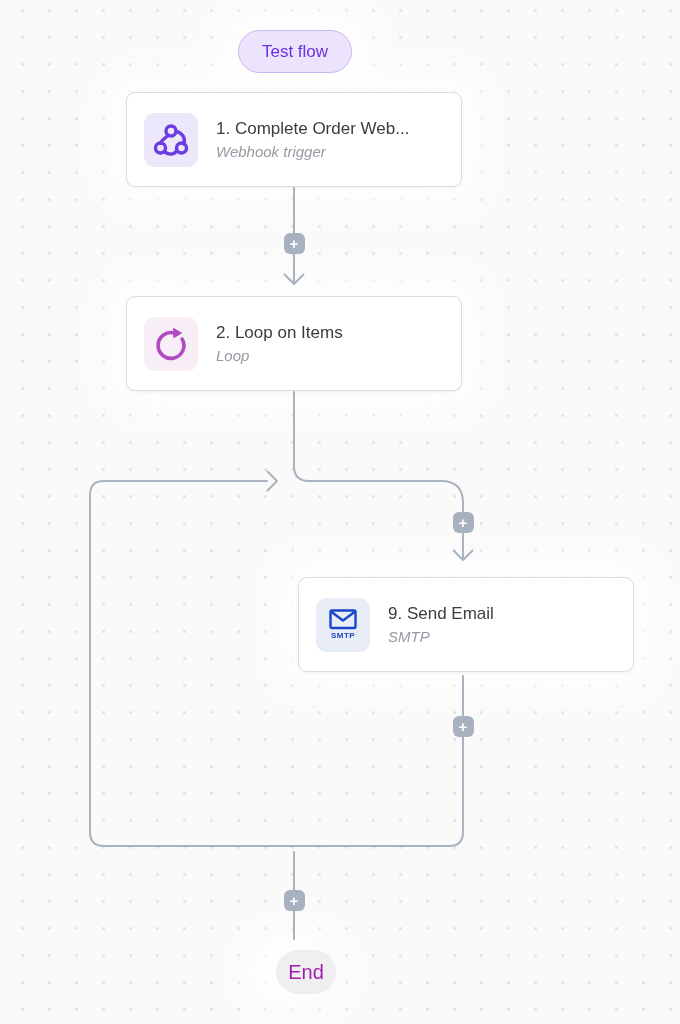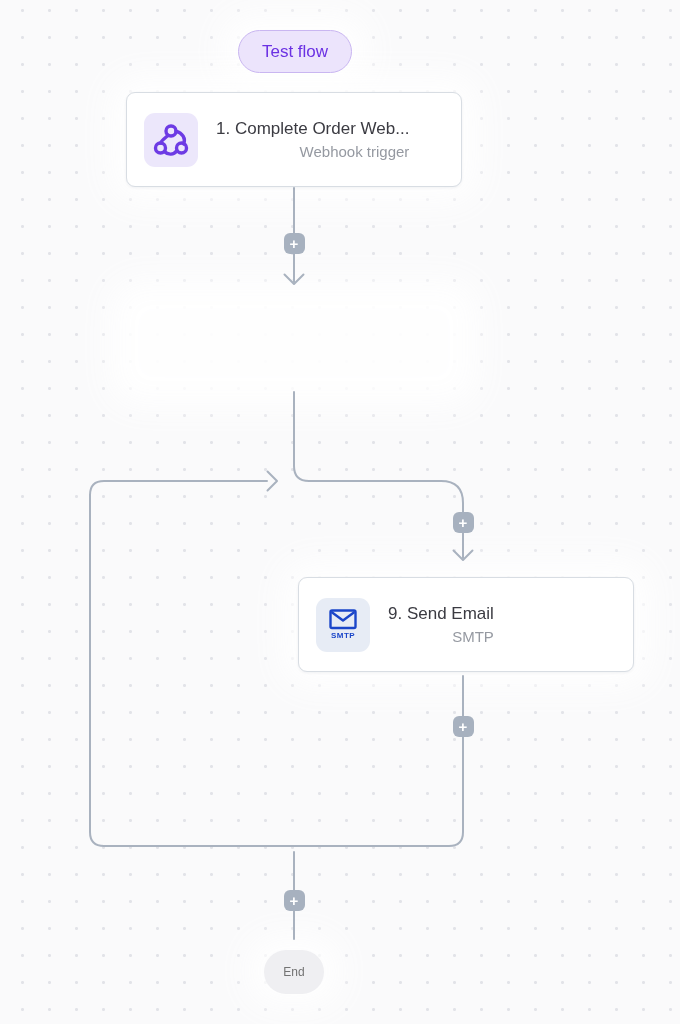--- a/index.html
+++ b/index.html
@@ -57,31 +57,32 @@
   .icon-box.smtp    { background: #e7ecf5; }
 
   .smtp-text {
     font-size: 8px;
     font-weight: bold;
     color: #1b46c9;
     letter-spacing: 0.4px;
     margin-top: 1px;
   }
 
-  .step-texts { margin-left: 18px; min-width: 0; text-align: right; }
+  .step-texts { margin-left: 18px; min-width: 0; }
   .step-title {
     font-size: 17px;
     font-weight: 500;
     color: #3b3b42;
     white-space: nowrap;
   }
   .step-subtitle {
     font-size: 15px;
     color: #9599a1;
     margin-top: 4px;
+    font-style: italic;
   }
 
   .plus-btn {
     position: absolute;
     width: 21px;
     height: 21px;
     background: #a7b1bf;
     border-radius: 6px;
     color: #ffffff;
     font-size: 15px;
@@ -105,26 +106,26 @@
     font-size: 17px;
     font-weight: 400;
     display: flex;
     align-items: center;
     justify-content: center;
     cursor: pointer;
   }
 
   .end-pill {
     position: absolute;
-    left: 264px; top: 950px;
+    left: 276px; top: 950px;
     width: 60px; height: 44px;
     background: #efeff2;
     border-radius: 22px;
-    color: #737373;
-    font-size: 12px;
+    color: #a21caf;
+    font-size: 20px;
     display: flex;
     align-items: center;
     justify-content: center;
   }
 </style>
 </head>
 <body>
 
 <div class="canvas">
 
@@ -162,20 +163,32 @@
       </svg>
     </div>
     <div class="step-texts">
       <div class="step-title">1. Complete Order Web...</div>
       <div class="step-subtitle">Webhook trigger</div>
     </div>
   </div>
 
   <div class="plus-btn" style="left:283.5px; top:232.5px;">+</div>
 
+  <div class="step-card" style="left:126px; top:296px;">
+    <div class="icon-box loop">
+      <svg width="42" height="42" viewBox="0 0 44 44" fill="none">
+        <path d="M 33.7 16.8 A 13.5 13.5 0 1 1 25.5 10.5" stroke="#b14cc0" stroke-width="3.8" stroke-linecap="round"></path>
+        <path d="M 24.5 5.6 L 33 10.6 L 25 15.4 Z" fill="#b14cc0" stroke="#b14cc0" stroke-width="1" stroke-linejoin="round"></path>
+      </svg>
+    </div>
+    <div class="step-texts">
+      <div class="step-title">2. Loop on Items</div>
+      <div class="step-subtitle">Loop</div>
+    </div>
+  </div>
 
   <div class="plus-btn" style="left:452.5px; top:511.5px;">+</div>
 
   <div class="step-card" style="left:298px; top:577px;">
     <div class="icon-box smtp">
       <svg width="28" height="21" viewBox="0 0 28 21" fill="none" stroke="#1b46c9" stroke-width="2.4" stroke-linejoin="round">
         <rect x="1.5" y="1.5" width="25" height="17.5" rx="1.5"></rect>
         <path d="M 2.5 3 L 14 11.5 L 25.5 3"></path>
       </svg>
       <span class="smtp-text">SMTP</span>

